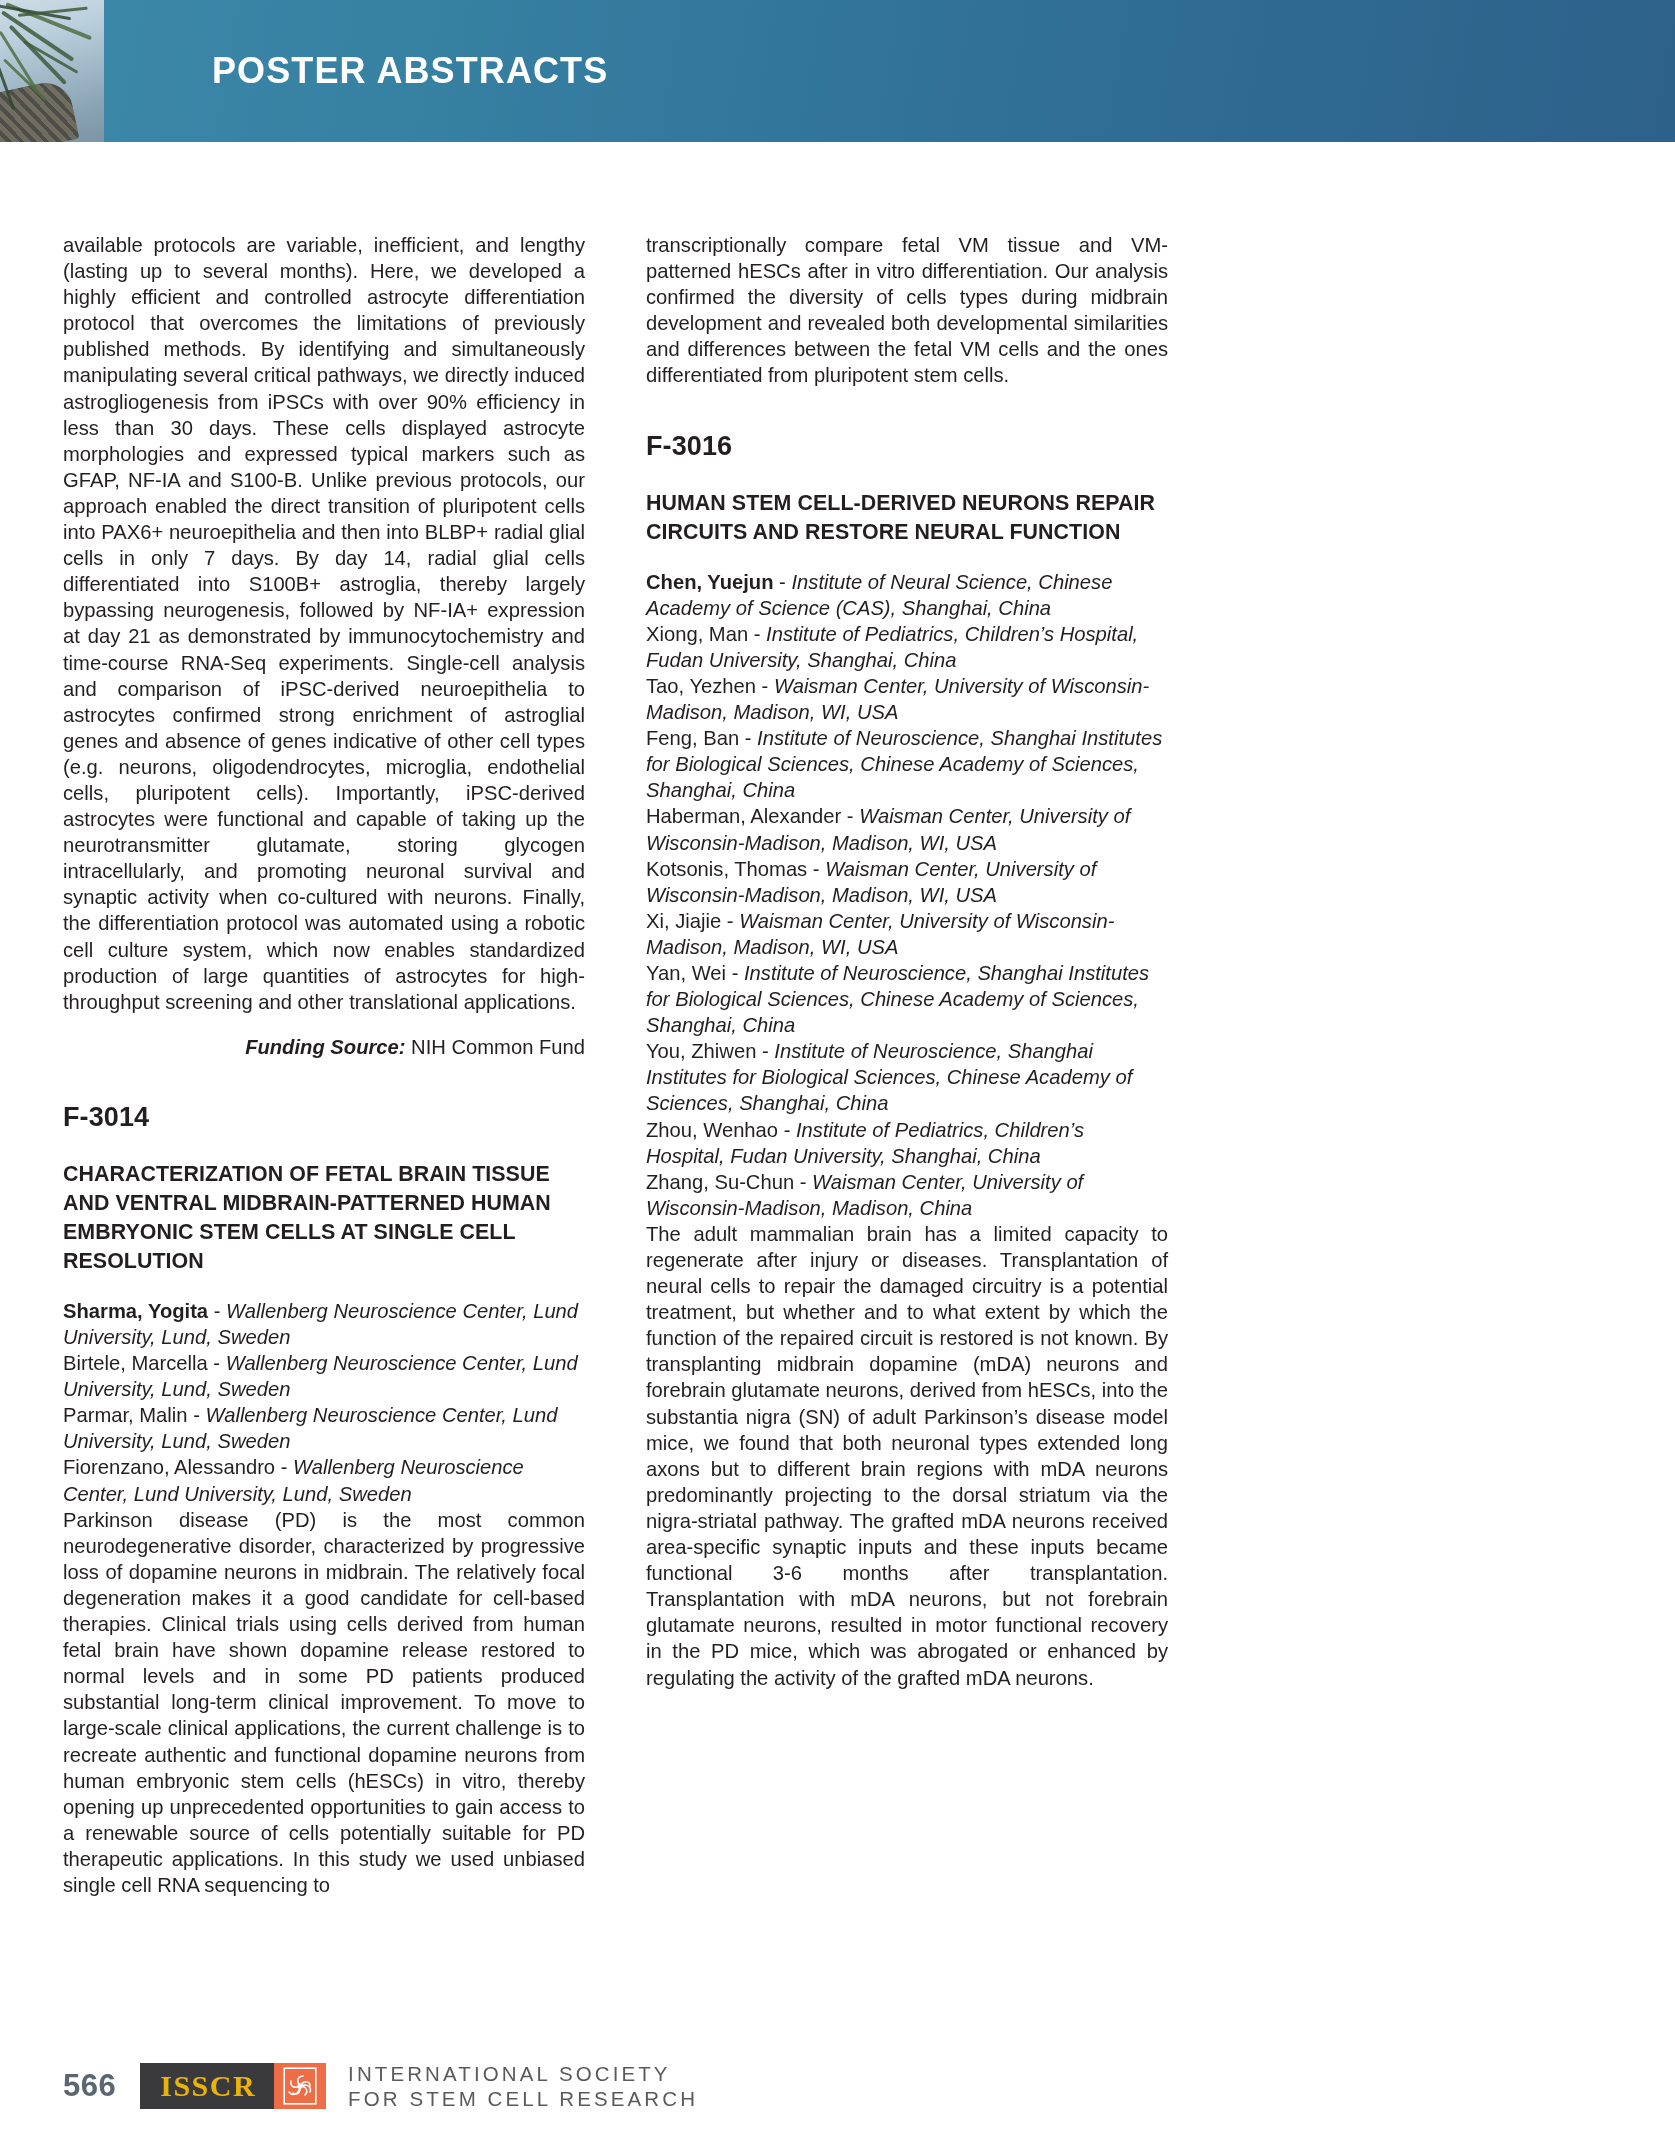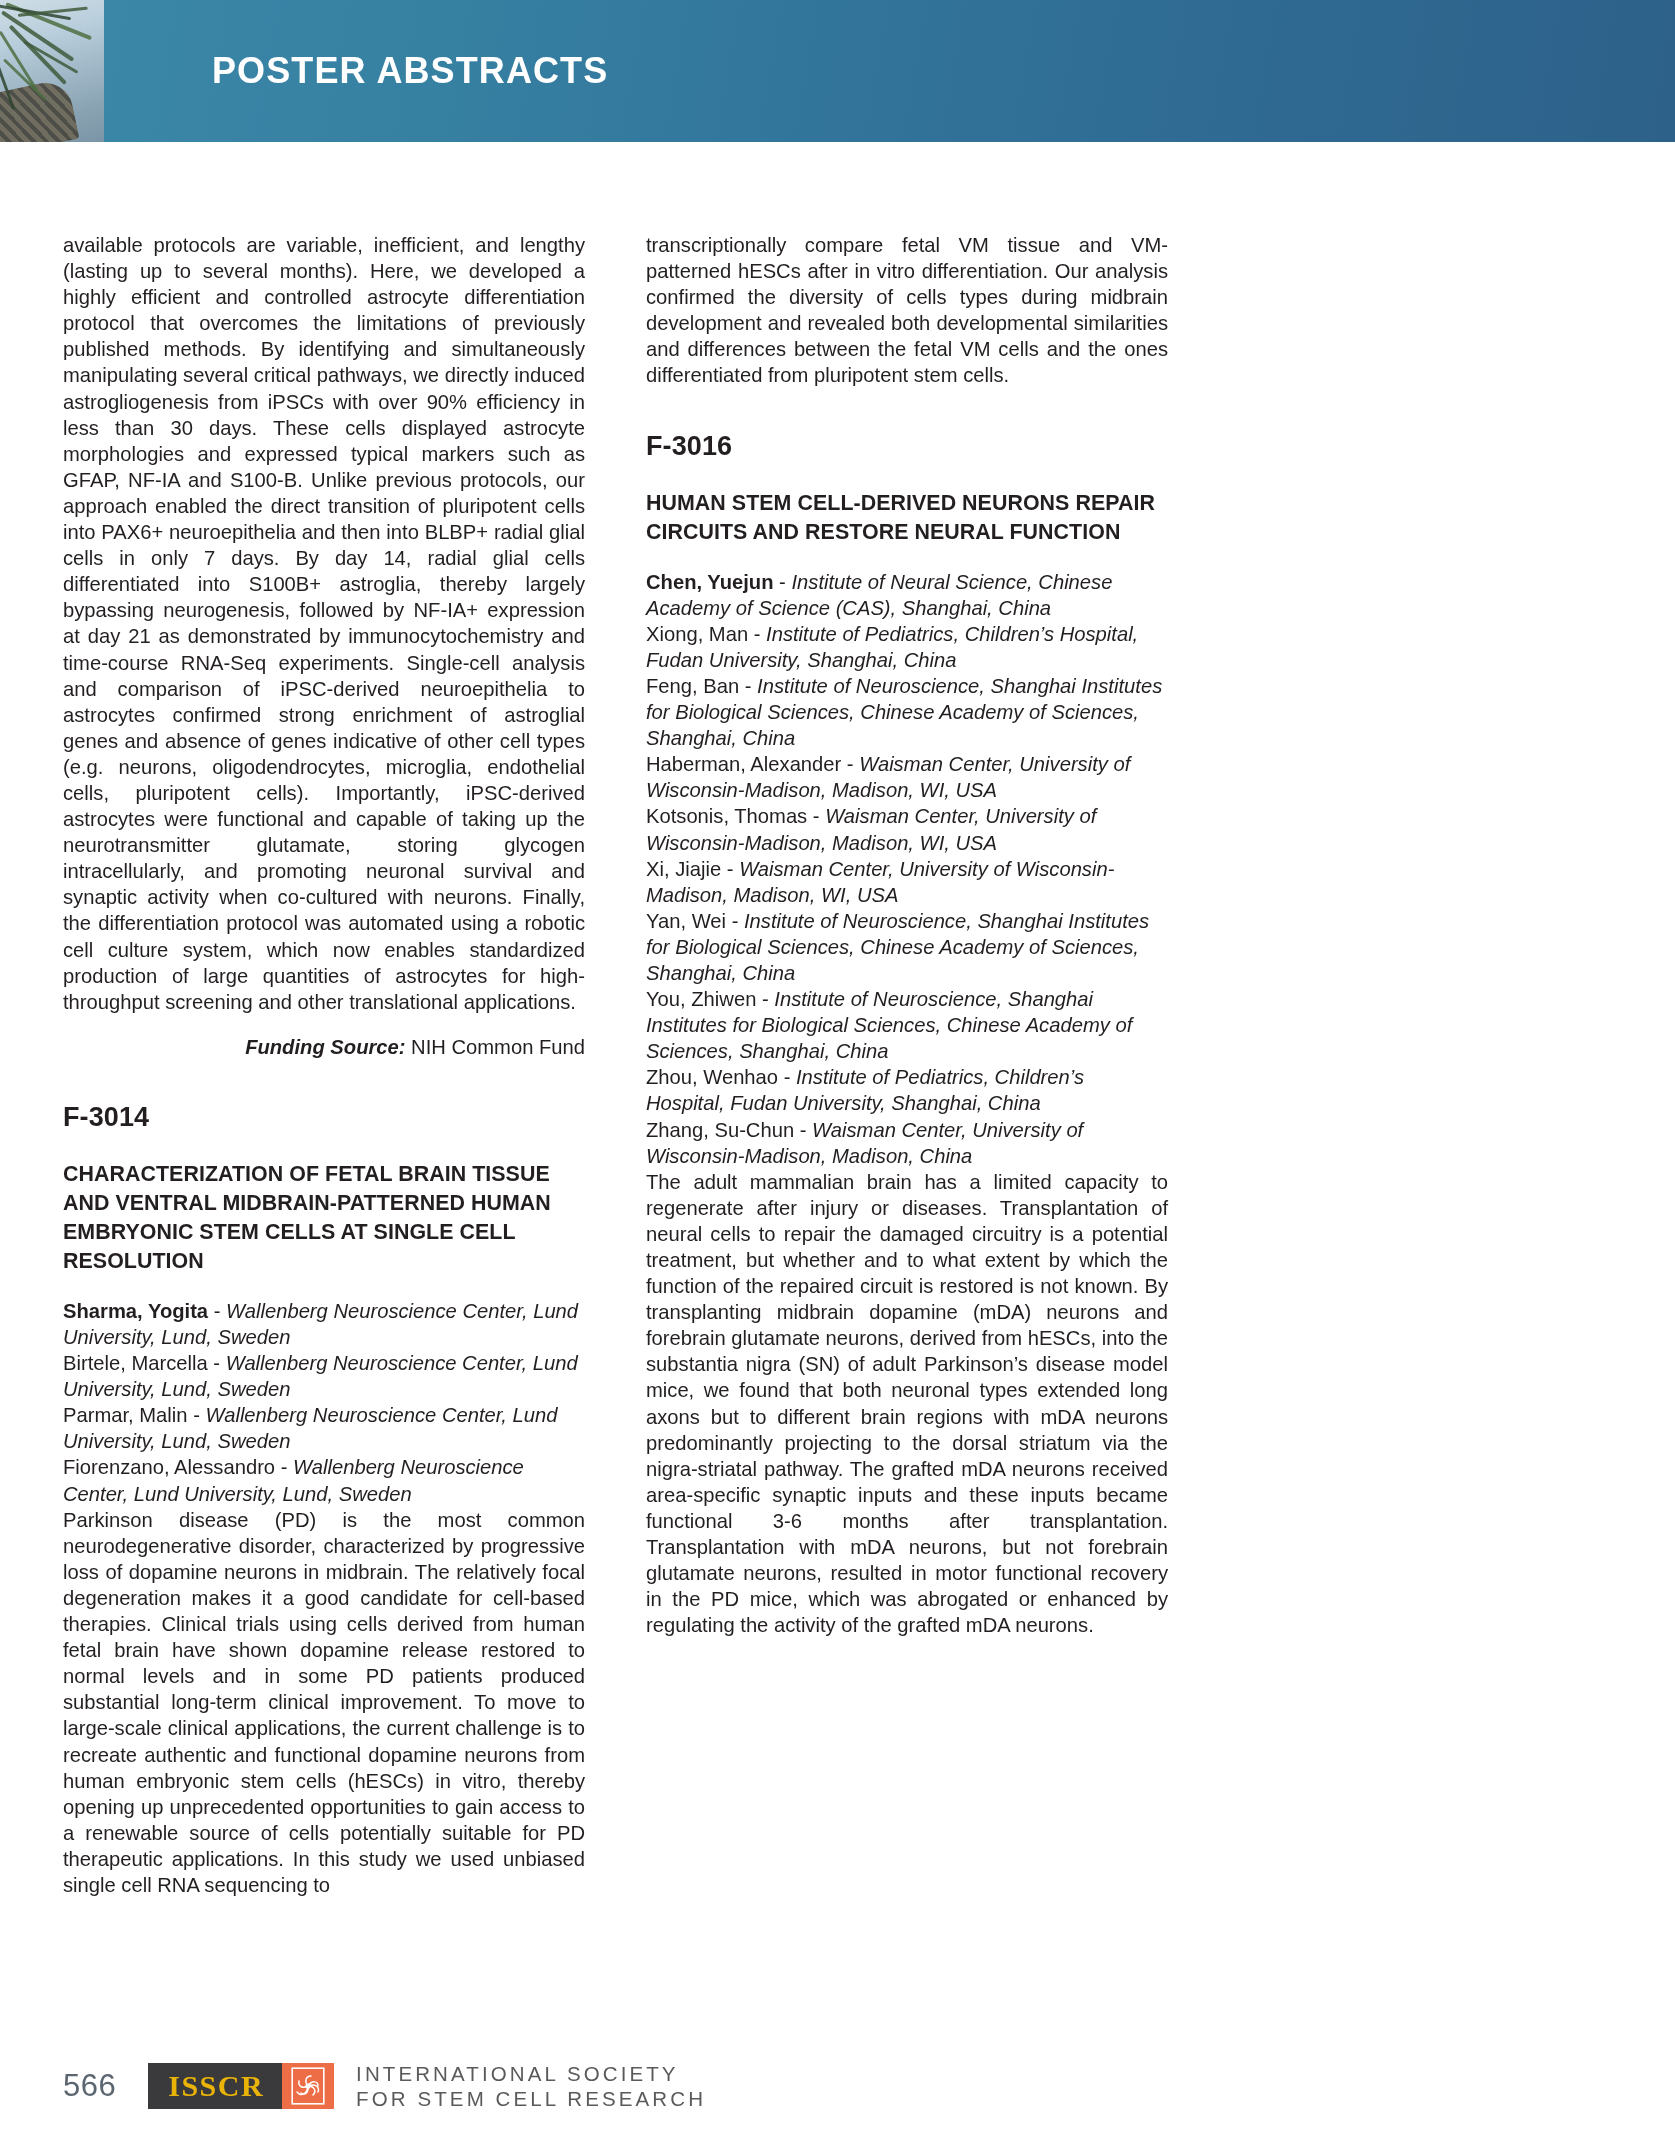--- a/index.html
+++ b/index.html
@@ -138,24 +138,24 @@
     position: absolute;
     left: 63px;
     bottom: 36px;
     width: 1078px;
     height: 56px;
     display: flex;
     align-items: center;
   }
   .page-num {
     font-size: 31px;
-    font-weight: normal;
+    font-weight: bold;
     color: #5b6670;
     letter-spacing: .5px;
-    margin-right: 32px;
+    margin-right: 24px;
   }
   .logo {
     display: flex;
     align-items: stretch;
     height: 46px;
   }
   .logo-word {
     background: #3a3a3c;
     color: #eab308;
     font-family: "Liberation Serif", serif;
@@ -247,20 +247,23 @@
     <p class="abs-id">F-3016</p>
 
     <p class="abs-title">HUMAN STEM CELL-DERIVED NEURONS REPAIR CIRCUITS AND RESTORE NEURAL FUNCTION</p>
 
     <div class="authors">
       <div class="author-line first">
         <span class="nm">Chen, Yuejun</span><span class="sep"> - </span><span class="aff">Institute of Neural Science, Chinese Academy of Science (CAS), Shanghai, China</span>
       </div>
       <div class="author-line">
         <span class="nm">Xiong, Man</span><span class="sep"> - </span><span class="aff">Institute of Pediatrics, Children’s Hospital, Fudan University, Shanghai, China</span>
+      </div>
+      <div class="author-line">
+        <span class="nm">Tao, Yezhen</span><span class="sep"> - </span><span class="aff">Waisman Center, University of Wisconsin-Madison, Madison, WI, USA</span>
       </div>
       <div class="author-line">
         <span class="nm">Feng, Ban</span><span class="sep"> - </span><span class="aff">Institute of Neuroscience, Shanghai Institutes for Biological Sciences, Chinese Academy of Sciences, Shanghai, China</span>
       </div>
       <div class="author-line">
         <span class="nm">Haberman, Alexander</span><span class="sep"> - </span><span class="aff">Waisman Center, University of Wisconsin-Madison, Madison, WI, USA</span>
       </div>
       <div class="author-line">
         <span class="nm">Kotsonis, Thomas</span><span class="sep"> - </span><span class="aff">Waisman Center, University of Wisconsin-Madison, Madison, WI, USA</span>
       </div>

